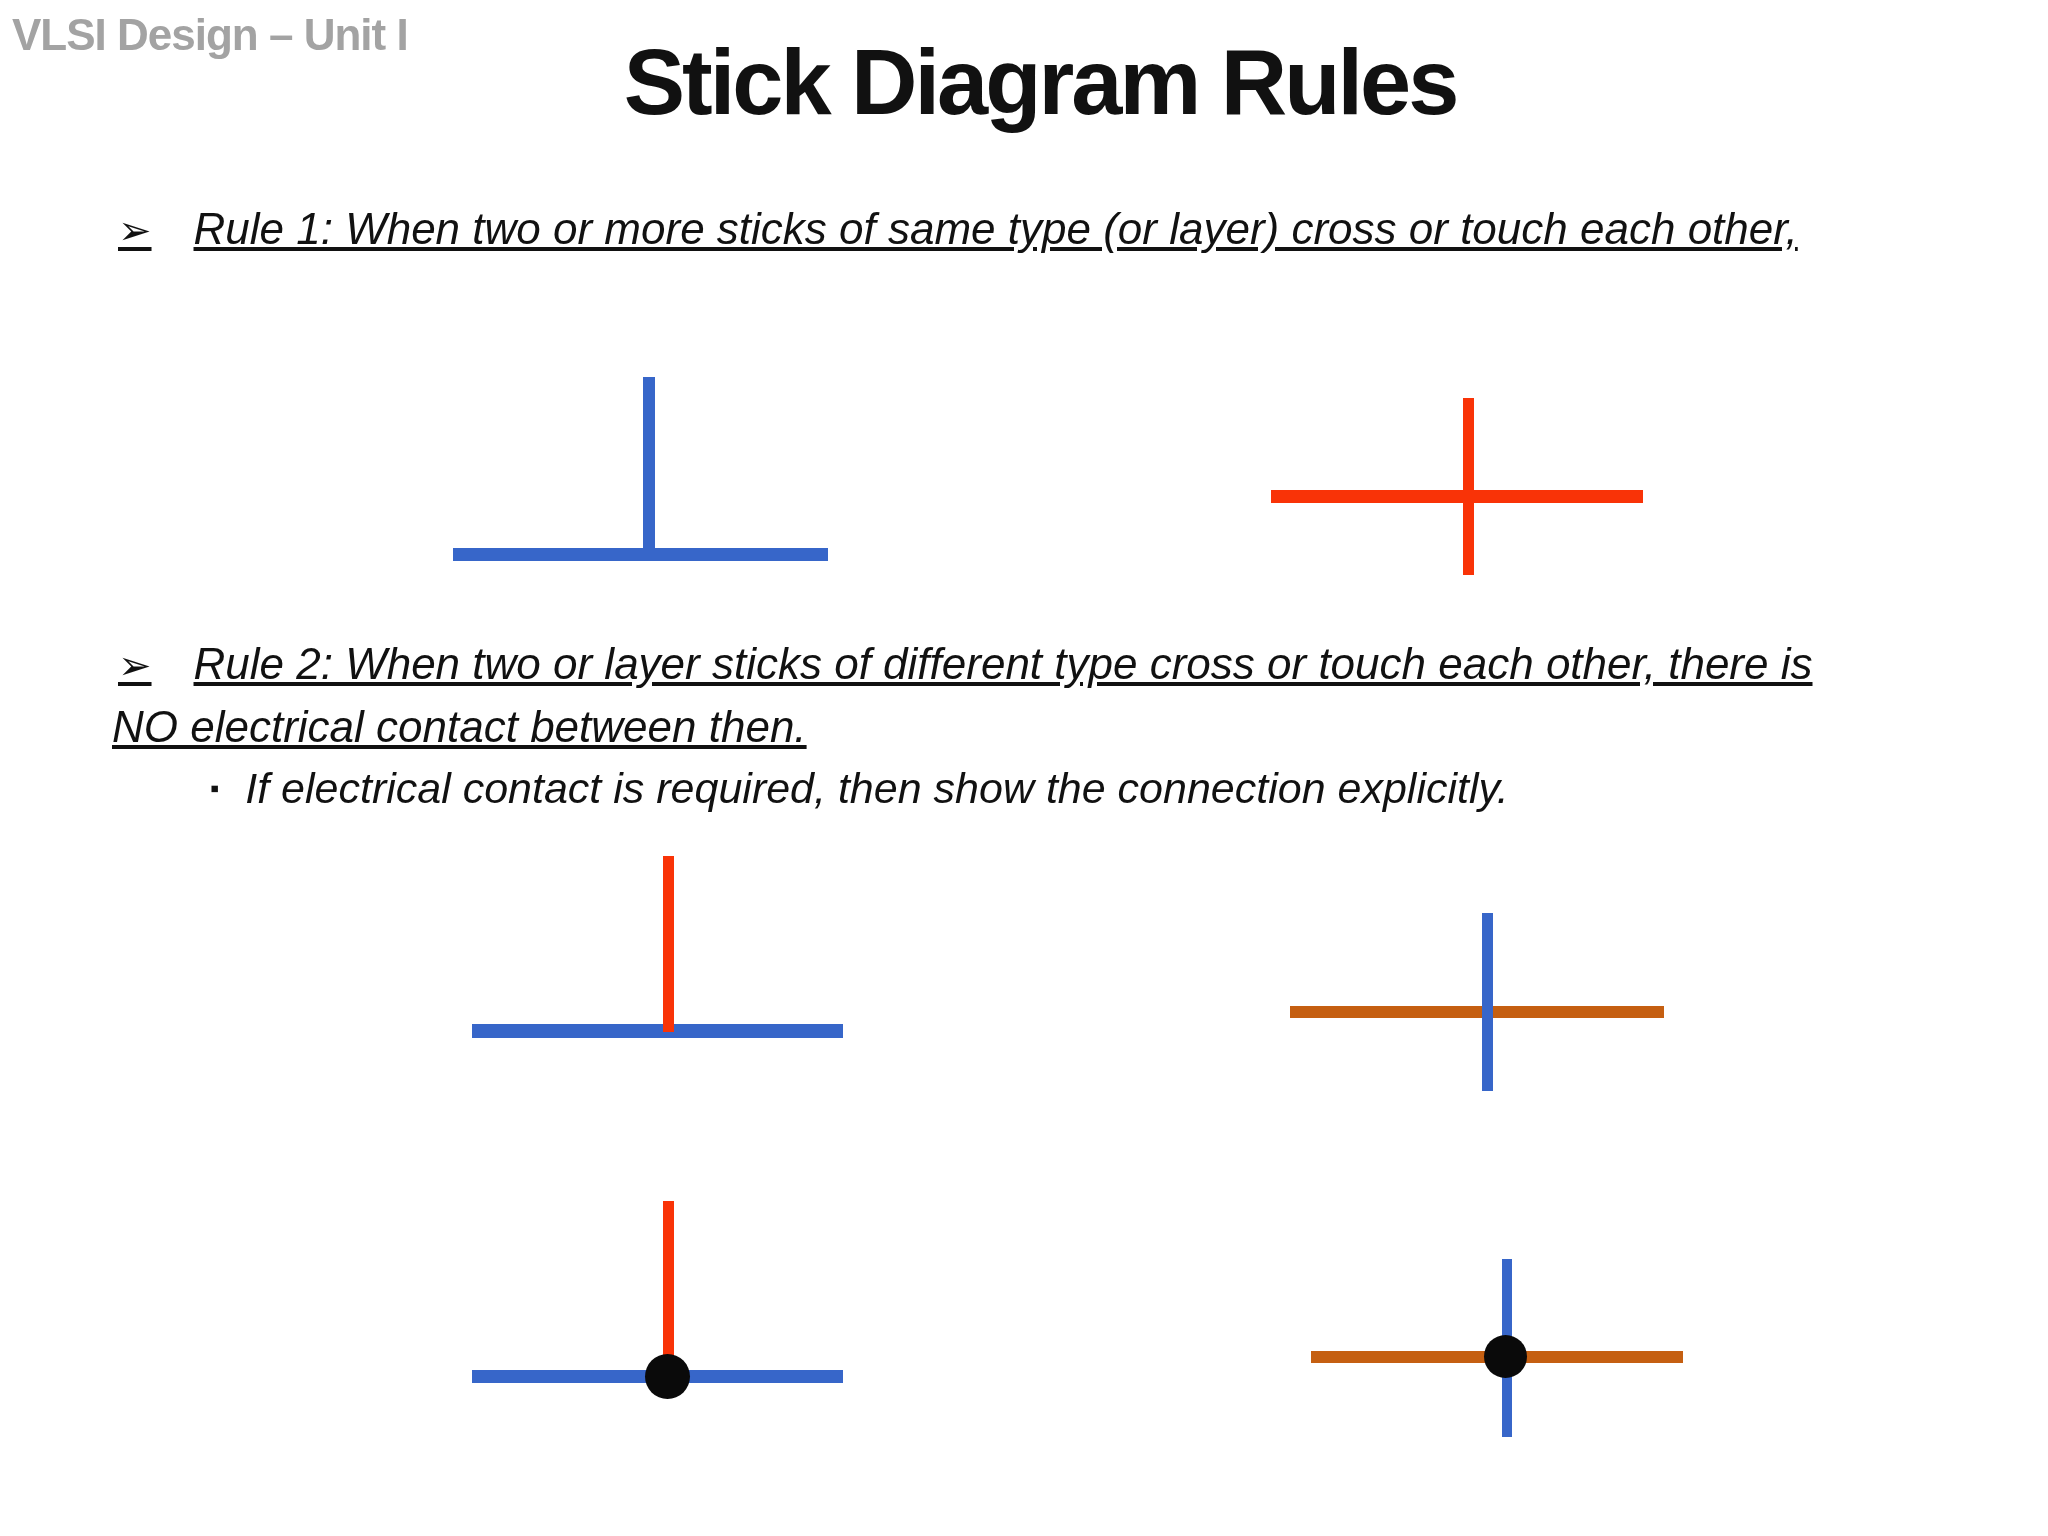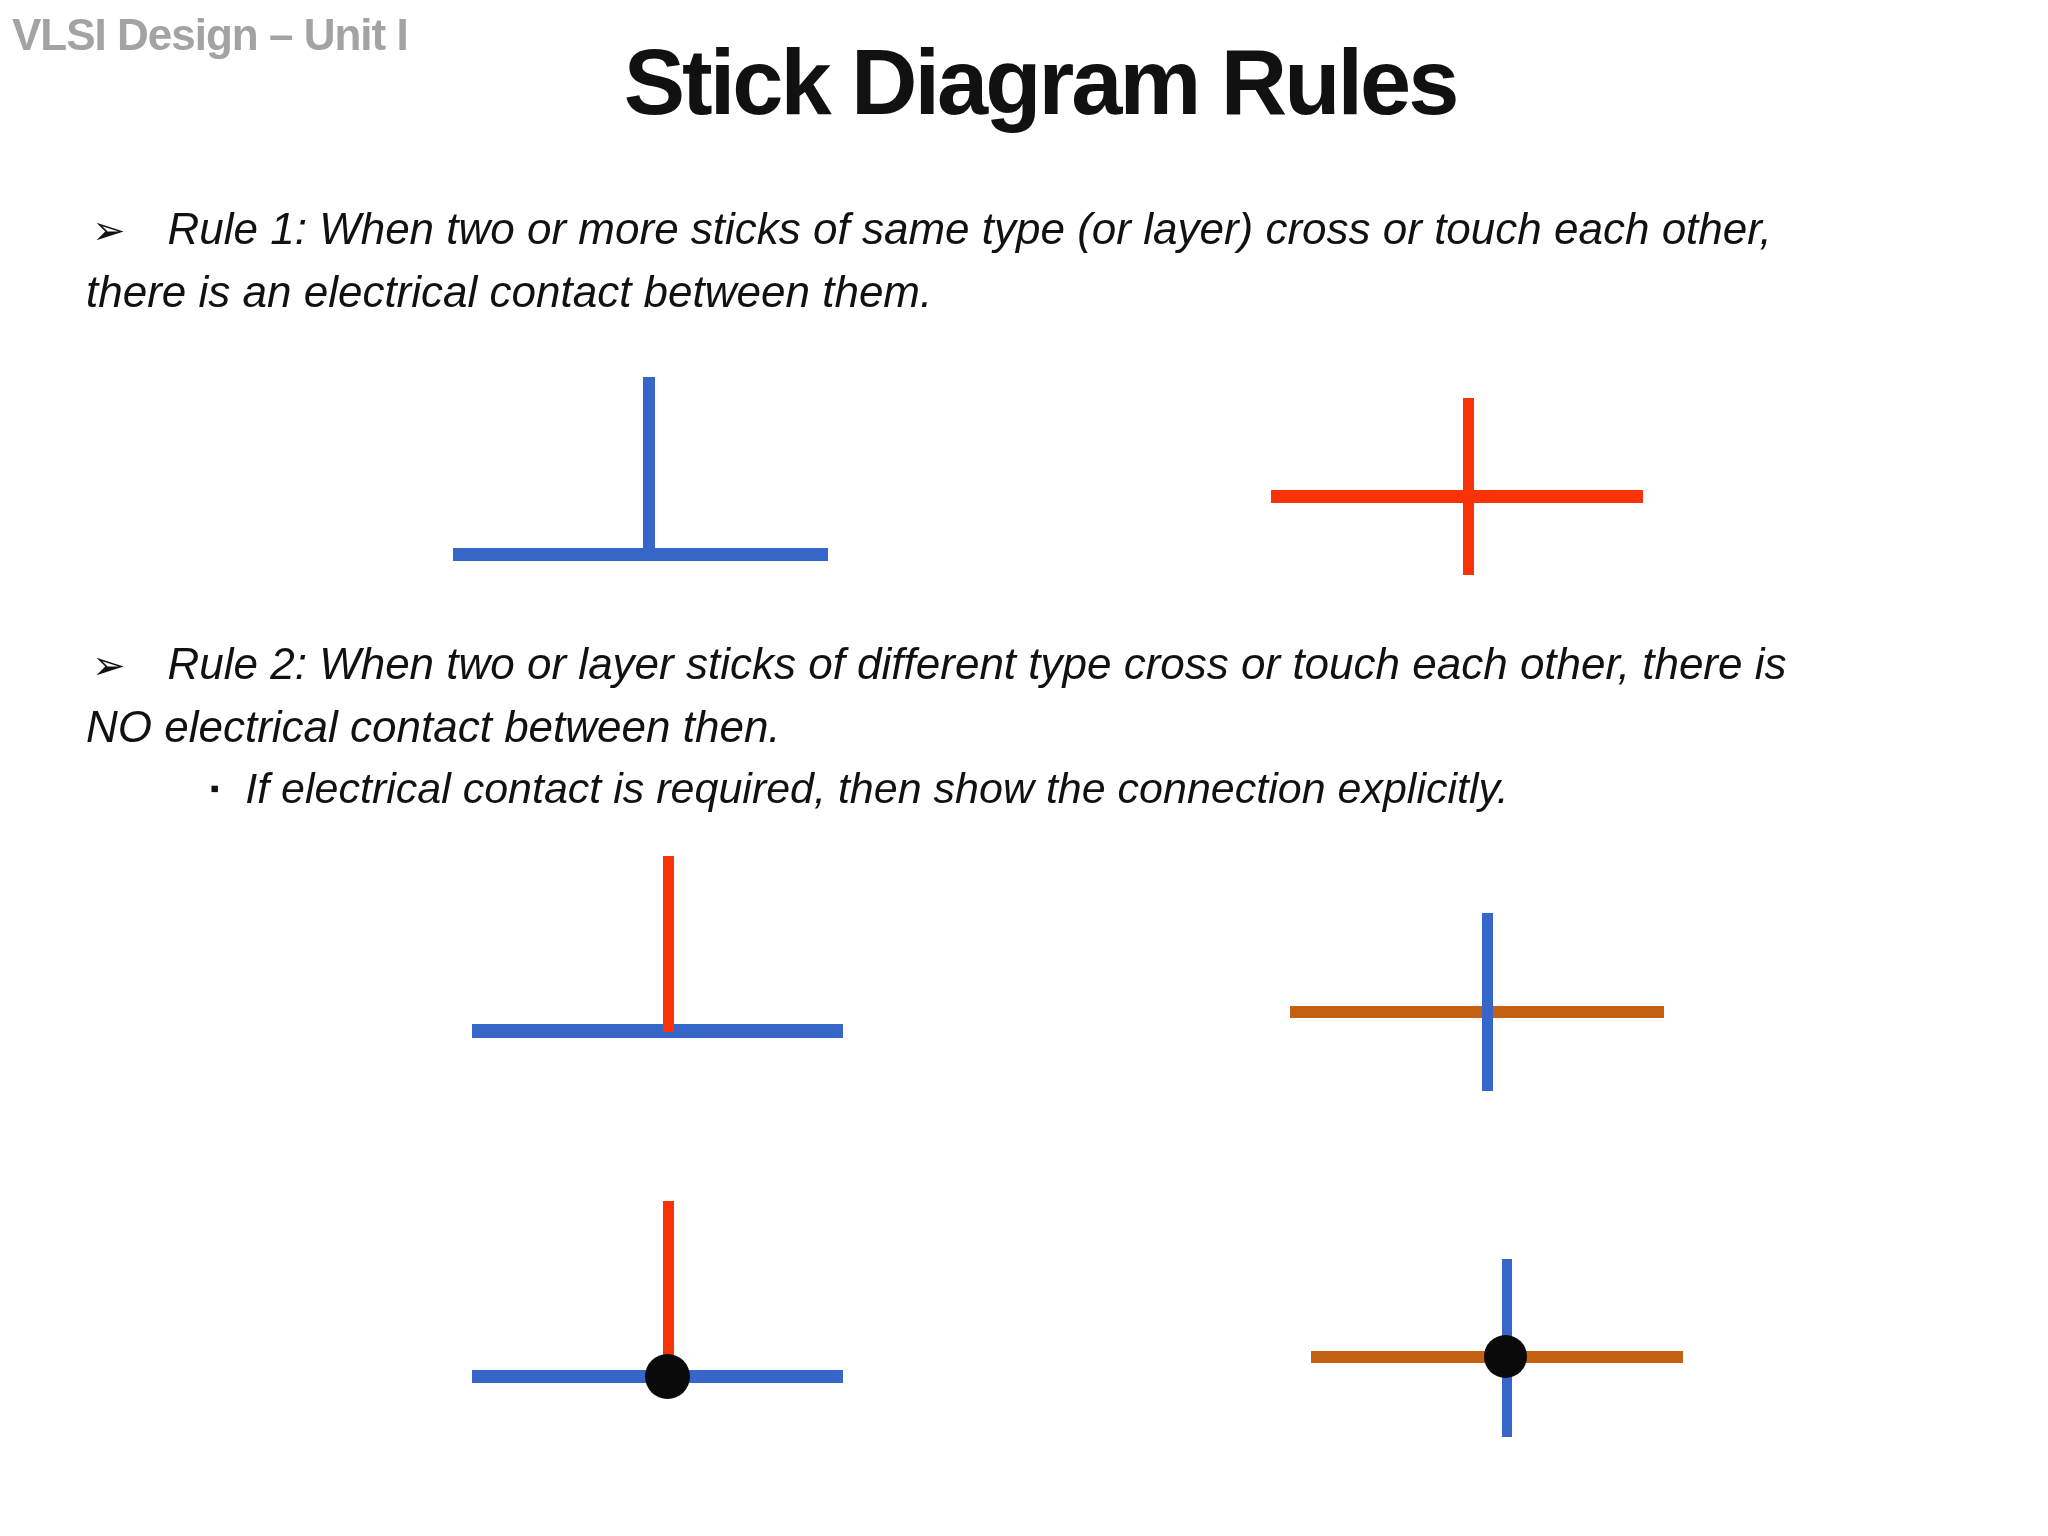--- a/index.html
+++ b/index.html
@@ -22,23 +22,24 @@
     letter-spacing:-1px;
   }
   .page-title{
     position:absolute;left:0;top:30px;width:2080px;
     text-align:center;
     font-size:92px;font-weight:bold;color:var(--text-black);
     letter-spacing:-3px;
   }
 
   .rule-para{
-    position:absolute;left:86px;width:1900px;
+    position:absolute;left:112px;width:1900px;
     font-size:44px;font-style:italic;color:var(--text-black);
     line-height:62px;
+    text-decoration:underline;
   }
   .rule-1{top:198px;}
   .rule-2{top:633px;}
   .bullet-arrow{
     font-style:normal;font-size:40px;
     margin-left:6px;margin-right:42px;
   }
   .sub-bullet-line{
     position:absolute;left:210px;top:766px;width:1700px;
     font-size:43px;font-style:italic;color:var(--text-black);
@@ -61,21 +62,21 @@
   }
 </style>
 </head>
 <body>
 
 <div class="slide">
 
   <div class="header-label">VLSI Design – Unit I</div>
   <h1 class="page-title">Stick Diagram Rules</h1>
 
-  <p class="rule-para rule-1"><span class="bullet-arrow">➢</span><span>Rule 1: When two or more sticks of same type (or layer) cross or touch each other,</span><br><span>there is an electrical contact between them.</span></p>
+  <p class="rule-para rule-1"><span class="bullet-arrow">➢</span><span>Rule 1: When two or more sticks of same type (or layer) cross or touch each other,</span><br></p>
 
   <div class="stick v-blue" style="left:643px;top:377px;width:12px;height:184px;"></div>
   <div class="stick h-blue" style="left:453px;top:548px;width:375px;height:13px;"></div>
 
   <div class="stick h-red" style="left:1271px;top:490px;width:372px;height:13px;"></div>
   <div class="stick v-red" style="left:1463px;top:398px;width:11px;height:177px;"></div>
 
   <p class="rule-para rule-2"><span class="bullet-arrow">➢</span><span>Rule 2: When two or layer sticks of different type cross or touch each other, there is</span><br><span>NO electrical contact between then.</span></p>
 
   <p class="sub-bullet-line"><span class="bullet-square">▪</span><span>If electrical contact is required, then show the connection explicitly.</span></p>

